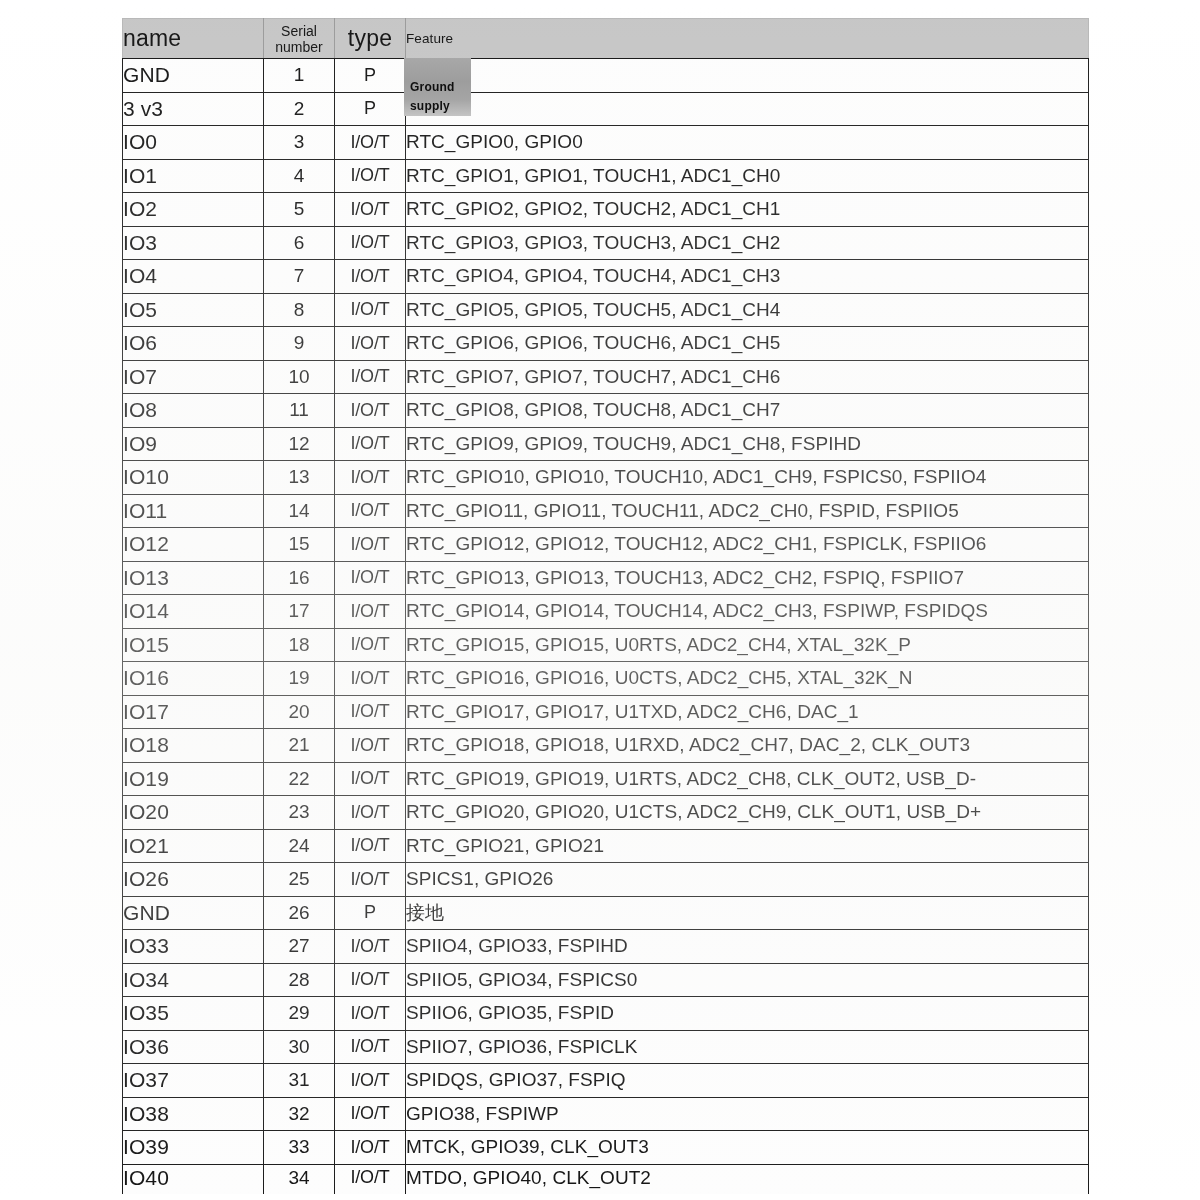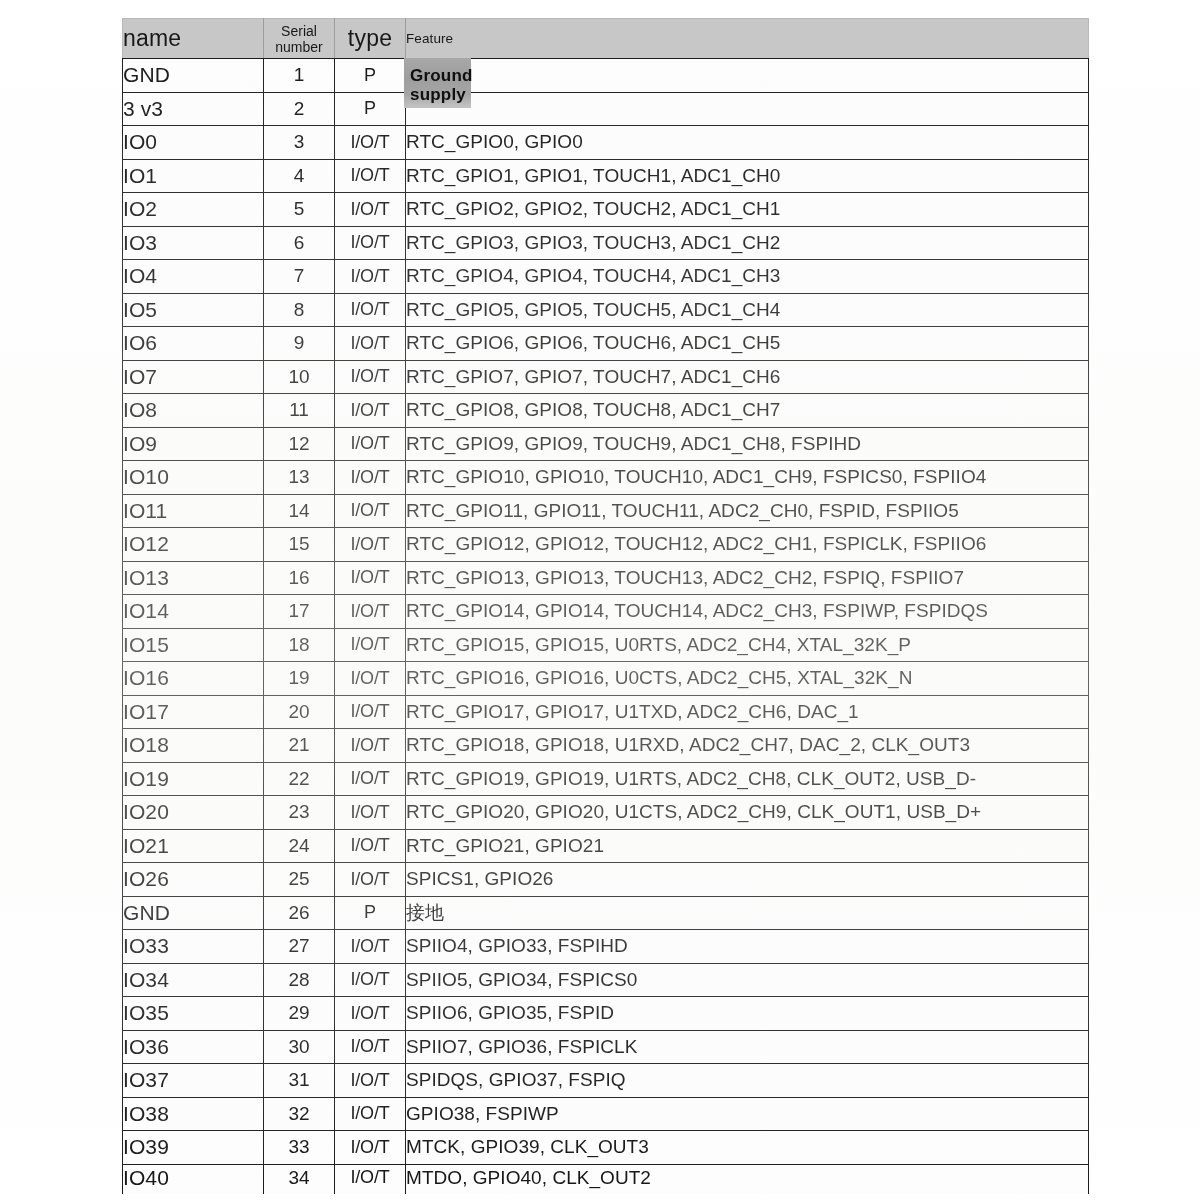--- a/index.html
+++ b/index.html
@@ -136,27 +136,27 @@
     position: relative;
     top: -3px;
   }
 
   
   .ground-supply-block {
     position: absolute;
     left: 282px;
     top: 40px;
     width: 67px;
-    height: 50px;
+    height: 58px;
     background: linear-gradient(180deg, #a8a8a8 0%, #9d9d9d 40%, #a5a5a5 72%, #c4c4c4 100%);
     z-index: 5;
     box-sizing: border-box;
-    padding: 8px 0 0 6px;
+    padding: 20px 0 0 6px;
     color: #0f0f0f;
-    font-size: 17px;
+    font-size: 12px;
     line-height: 19px;
     font-weight: 700;
     letter-spacing: 0.2px;
   }
   .ground-supply-block .gs-line { display: block; }
 
   
   .bottom-clip {
     position: absolute;
     left: 0;

